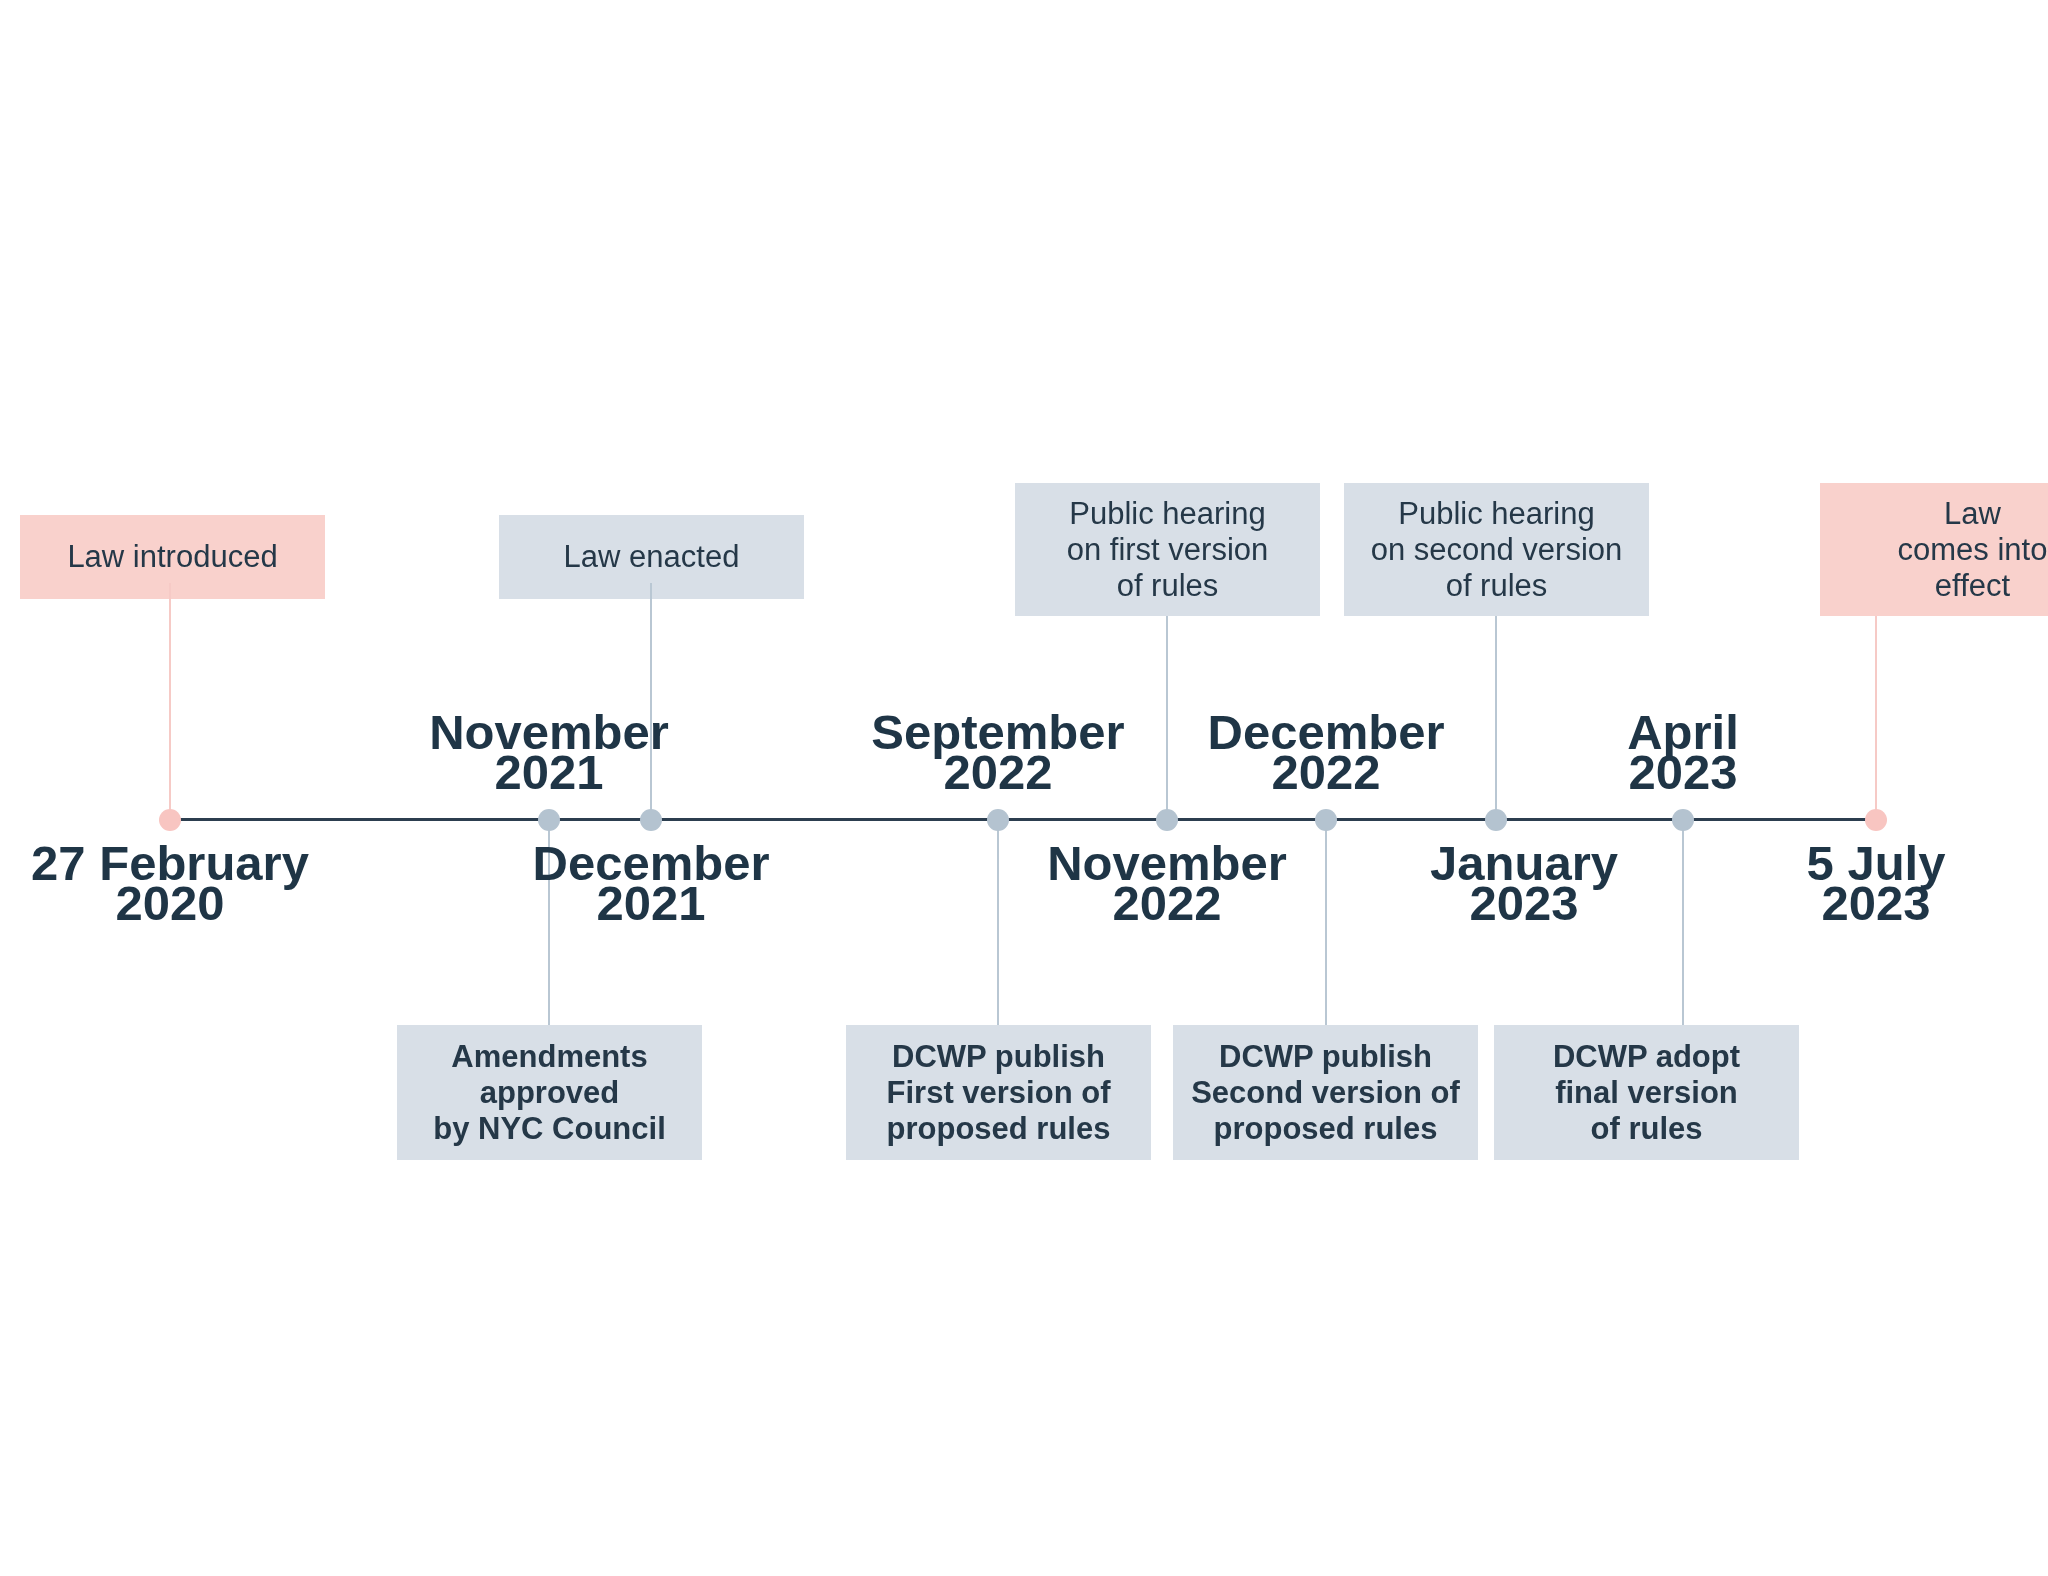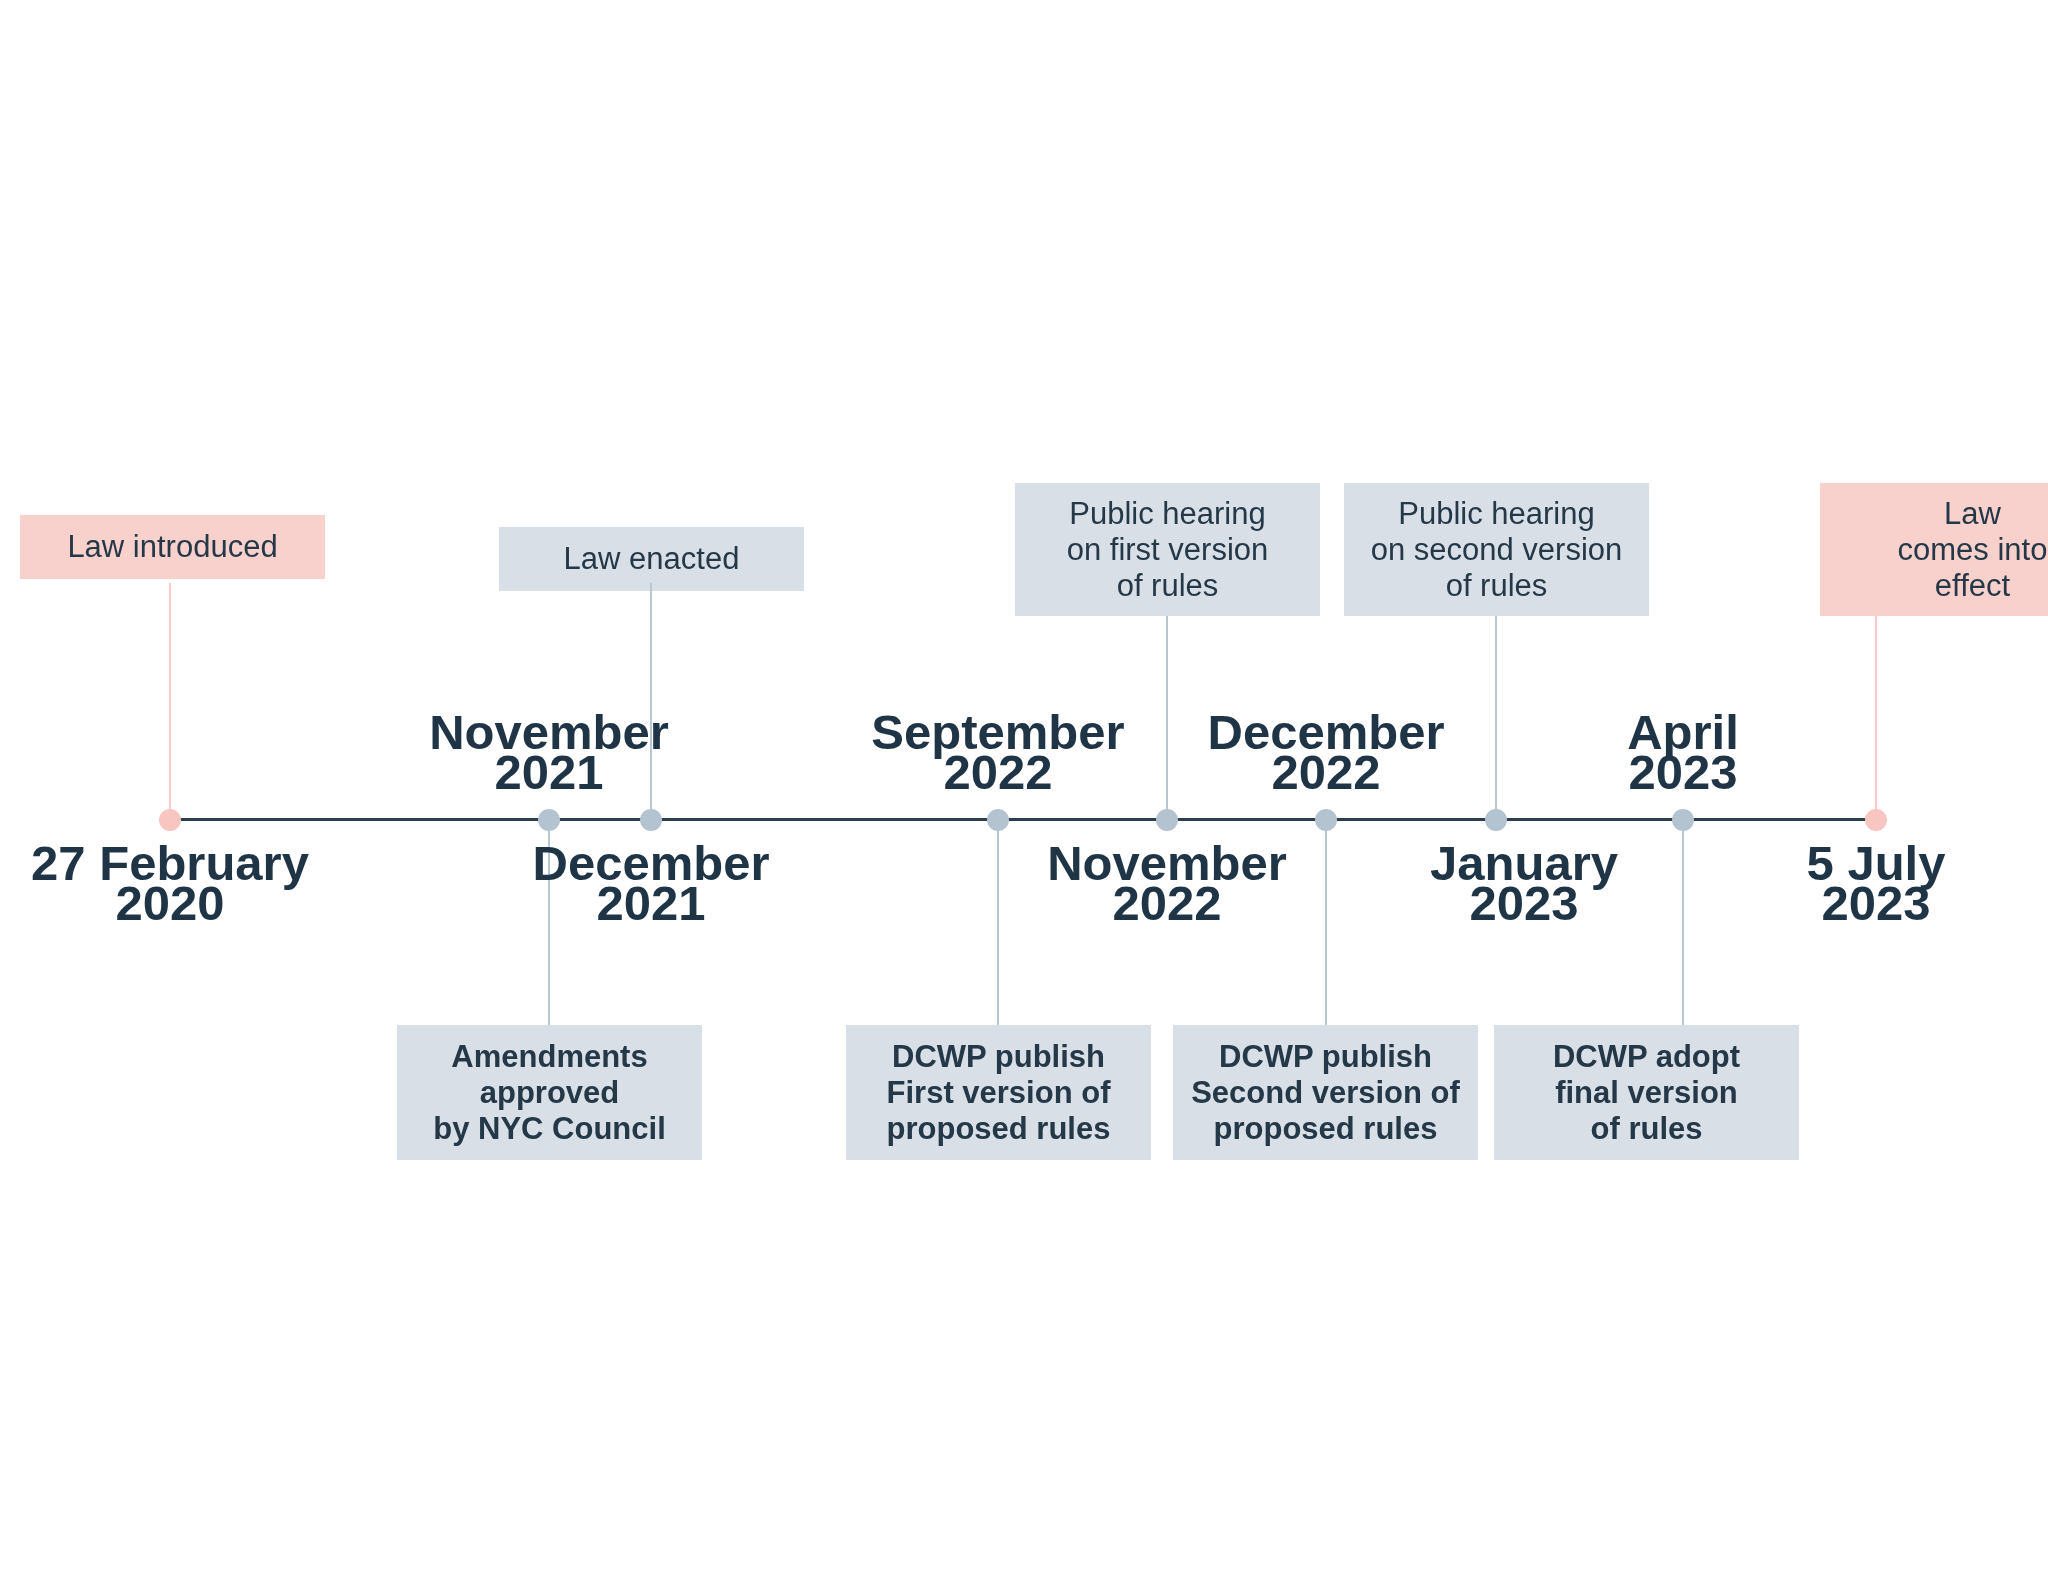--- a/index.html
+++ b/index.html
@@ -37,21 +37,21 @@
     flex-direction: column;
     justify-content: center;
     align-items: center;
     text-align: center;
     font-size: 31px;
     line-height: 36px;
     color: #253848;
   }
   .box.gray { background: #d8dfe7; }
   .box.pink { background: #f9d1cc; }
-  .box.one-line { height: 64px; }
+  .box.one-line { height: 84px; }
   .box.three-line { height: 133px; }
   .box.below { height: 135px; font-weight: bold; }
   .date {
     position: absolute;
     width: 320px;
     text-align: center;
     font-weight: 700;
     font-size: 49px;
     line-height: 40px;
     color: #1f3546;
@@ -84,21 +84,21 @@
     <div class="conn gray" style="left:548px; top:820px; height:205px;"></div>
     <div class="dot gray" style="left:538px; top:809px;"></div>
     <div class="box gray below" style="left:397px; top:1025px;">
       <div>Amendments</div>
       <div>approved</div>
       <div>by NYC Council</div>
     </div>
   </div>
 
   <div>
-    <div class="box gray one-line" style="left:499px; top:515px;margin-top:12px;">
+    <div class="box gray one-line" style="left:499px; top:515px;">
       <div>Law enacted</div>
     </div>
     <div class="conn gray" style="left:650px; top:583px; height:237px;"></div>
     <div class="dot gray" style="left:640px; top:809px;"></div>
     <div class="date" style="left:491px; top:843px;">
       <div>December</div>
       <div>2021</div>
     </div>
   </div>
 

